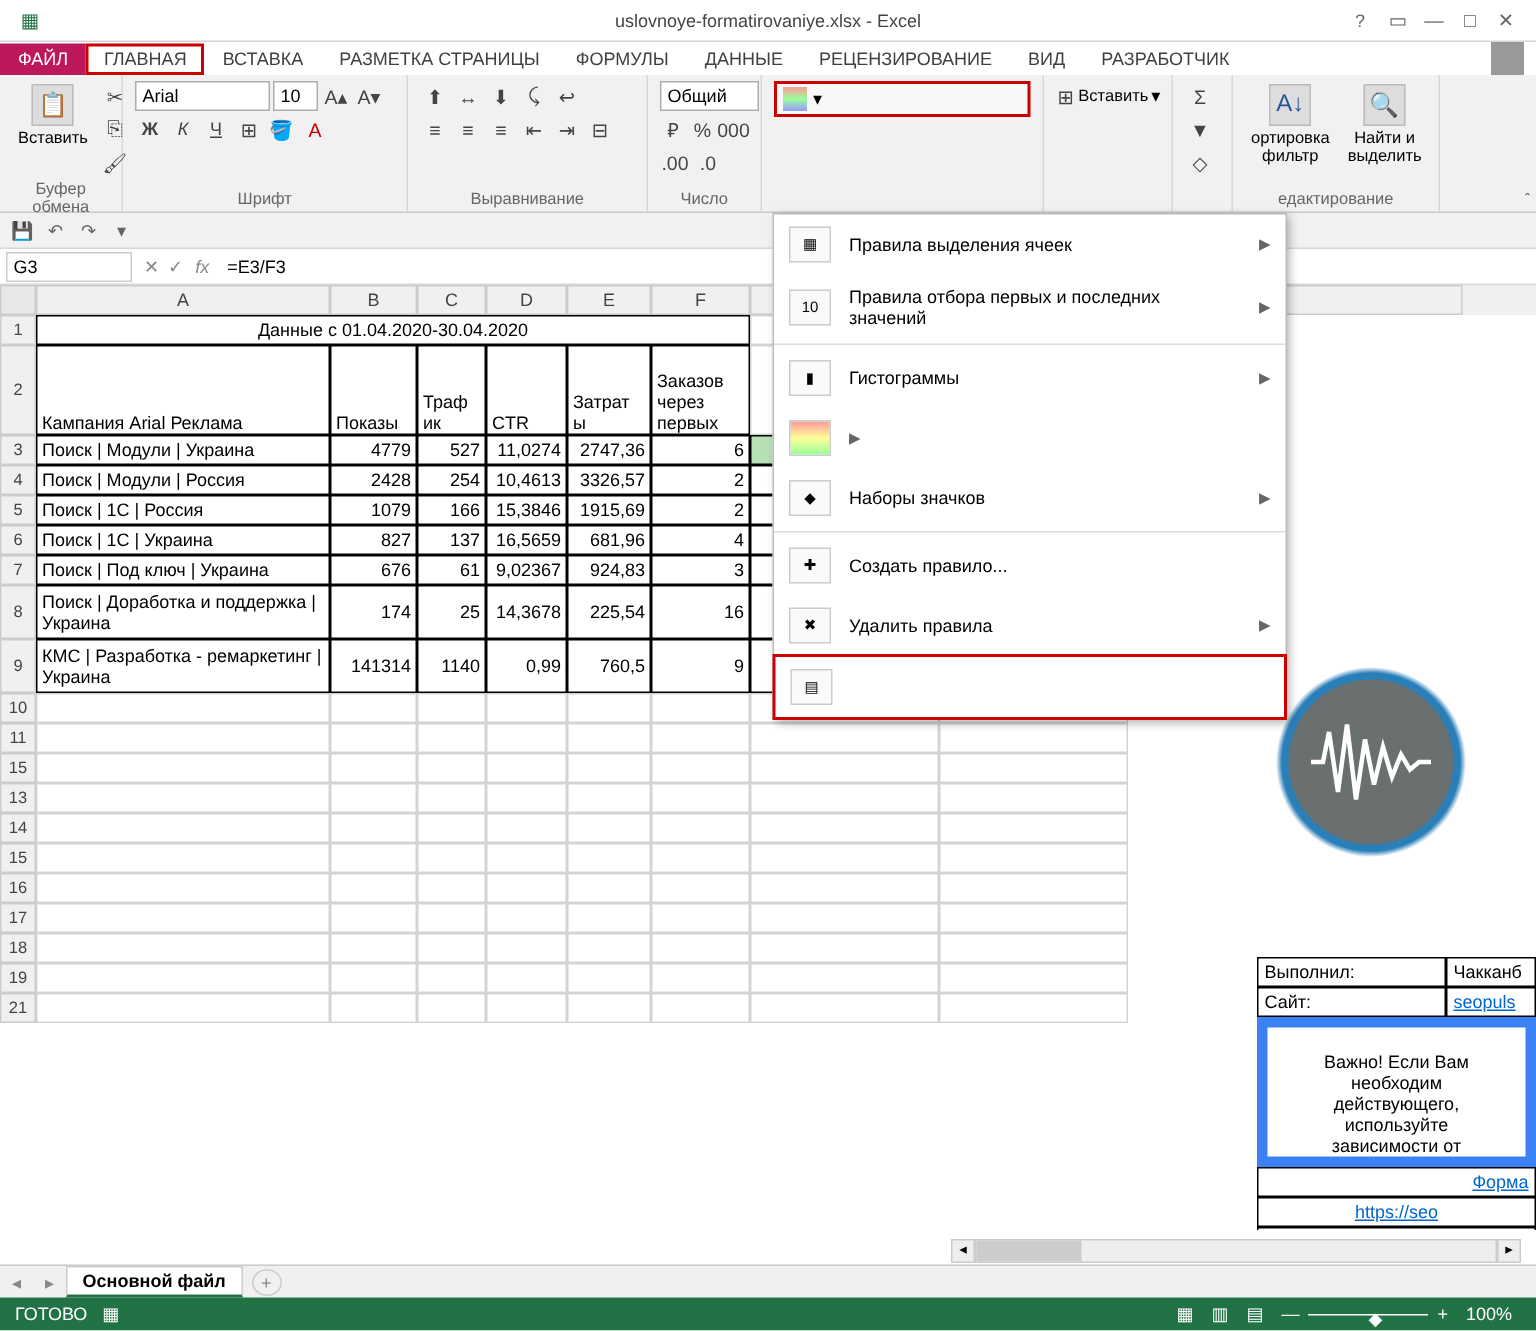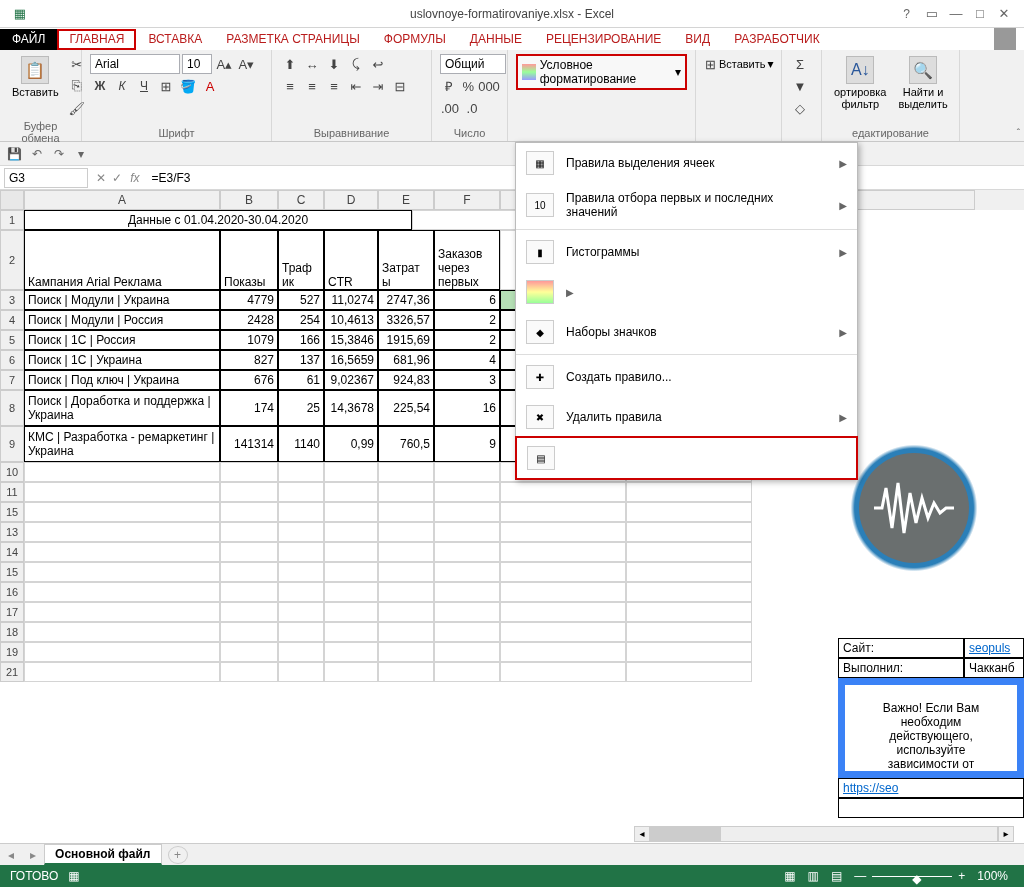--- a/index.html
+++ b/index.html
@@ -3,22 +3,22 @@
 <meta charset="utf-8">
 <style>
 *{box-sizing:border-box;margin:0;padding:0;font-family:'Segoe UI',Tahoma,sans-serif;font-size:12px}
 body{background:#fff;width:1024px;height:887px;overflow:hidden;position:relative;user-select:none}
 .titlebar{height:28px;background:#fff;display:flex;align-items:center;padding:0 8px;border-bottom:1px solid #d4d4d4}
 .titlebar .spacer{flex:1}
 .titlebar .title{position:absolute;left:50%;transform:translateX(-50%);color:#444;font-size:12px}
 .titlebar .win-btn{width:24px;text-align:center;color:#666;font-size:13px}
 .help-q{color:#666;margin-right:10px}
 .ribbon-tabs{height:22px;background:#fff;display:flex;align-items:flex-end;padding-left:0}
-.tab{padding:3px 12px 4px;color:#b91c1c;font-size:12px;cursor:pointer;text-transform:uppercase}
-.tab.file{background:#000000;color:#fff}
+.tab{padding:3px 12px 4px;color:#404040;font-size:12px;cursor:pointer;text-transform:uppercase}
+.tab.file{background:#be185d;color:#fff}
 .tab.active{border:2px solid #c00;padding:1px 10px 2px}
 .tab-right{margin-left:auto;display:flex;align-items:center;padding-right:8px}
 .user-icon{width:22px;height:22px;background:#999;margin-left:8px}
 .ribbon{height:92px;background:#f1f1f1;border-bottom:1px solid #c8c8c8;display:flex;position:relative}
 .rgroup{border-right:1px solid #d8d8d8;padding:4px 8px 2px;display:flex;flex-direction:column;justify-content:space-between;position:relative}
 .rgroup .glabel{text-align:center;color:#666;font-size:11px;padding-top:2px}
 .rbody{display:flex;gap:4px;align-items:flex-start}
 .bigbtn{display:flex;flex-direction:column;align-items:center;gap:2px;padding:2px 4px;cursor:pointer}
 .bigbtn .ico{width:28px;height:28px;background:#ddd;border:1px solid #bbb;display:flex;align-items:center;justify-content:center;font-size:16px}
 .bigbtn .lbl{font-size:11px;text-align:center}
@@ -179,21 +179,20 @@
       <div class="smrow">
         <div class="smbtn">.00</div>
         <div class="smbtn">.0</div>
       </div>
     </div>
     <div class="glabel">Число</div>
   </div>
   <div class="rgroup" style="width:188px;padding-top:4px">
     <div class="cond-btn">
       <div class="ico"></div>
-      <span>Условное форматирование</span>
       <span>▾</span>
     </div>
   </div>
   <div class="rgroup" style="width:86px">
     <div class="smrow">
       <div class="smbtn">⊞</div>
       <span style="font-size:11px">Вставить</span>
       <span>▾</span>
     </div>
   </div>
@@ -244,21 +243,21 @@
     <div class="ch wb">B</div>
     <div class="ch wc">C</div>
     <div class="ch wd">D</div>
     <div class="ch we">E</div>
     <div class="ch wf">F</div>
     <div class="ch" style="width:475px">J</div>
   </div>
   <div class="grid" id="grid">
       <div class="row">
         <div class="rn">1</div>
-        <div class="cell b c" style="width:388px">Данные с 01.04.2020-30.04.2020</div>
+        <div class="cell b c" style="width:476px">Данные с 01.04.2020-30.04.2020</div>
         <div class="cell wg"></div>
         <div class="cell wh"></div>
       </div>
       <div class="row tall">
         <div class="rn" style="line-height:58px">2</div>
         <div class="cell b wa" style="align-items:flex-end">Кампания Arial Реклама</div>
         <div class="cell b wb" style="align-items:flex-end">Показы</div>
         <div class="cell b wc" style="align-items:flex-end;white-space:normal">Траф
 ик</div>
         <div class="cell b wd" style="align-items:flex-end">CTR</div>
@@ -471,31 +470,34 @@
   <div class="logo">
     <div class="logo-inner">
       <svg viewBox="0 0 80 60">
           <polyline points="0,30 8,30 12,10 18,50 24,5 30,55 36,15 42,45 48,20 54,40 60,25 66,35 72,30 80,30" stroke="#fff" stroke-width="3" fill="none"></polyline>
         </svg>
     </div>
   </div>
 
   <div class="side-panel">
     <div style="display:flex">
+      <div class="sp-row" style="flex:1">Выполнил:</div>
+      <div class="sp-row" style="width:60px">Чакканб</div>
+    </div>
+    <div style="display:flex">
       <div class="sp-row" style="flex:1">Сайт:</div>
       <div class="sp-row" style="width:60px">
           <a>seopuls</a>
         </div>
     </div>
-    <div style="display:flex">
-      <div class="sp-row" style="flex:1">Выполнил:</div>
-      <div class="sp-row" style="width:60px">Чакканб</div>
-    </div>
     <div class="sp-txt">Важно! Если Вам необходим действующего, используйте зависимости от сложности за задачу в течение недел электронную почту, то на не принят и после выполнения</div>
-    <div class="sp-row" style="justify-content:flex-start">
+    <div class="sp-row" style="justify-content:flex-end">
+        <a>Форма</a>
+      </div>
+    <div class="sp-row" style="justify-content:center">
         <a>https://seo</a>
       </div>
     <div class="sp-row"></div>
 
   </div>
 </div>
 
 <div class="menu">
   <div class="menu-item">
       <div class="mico">▦</div>

